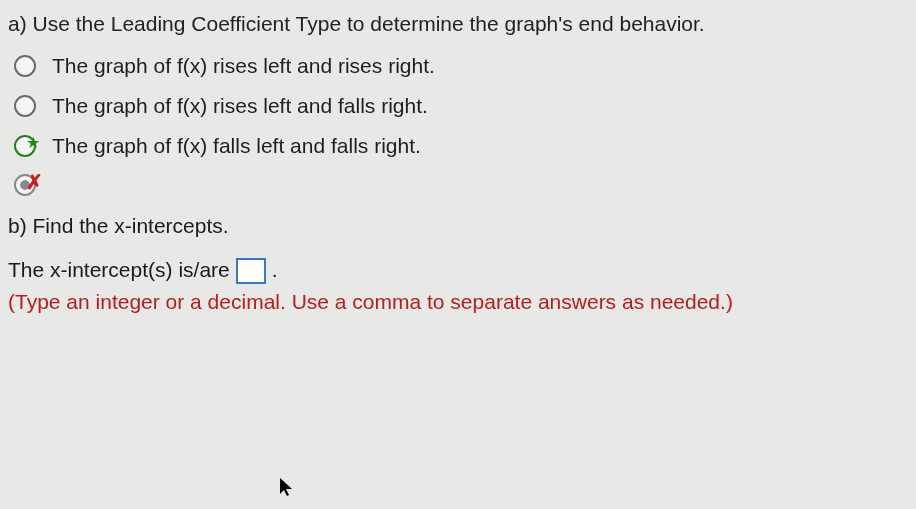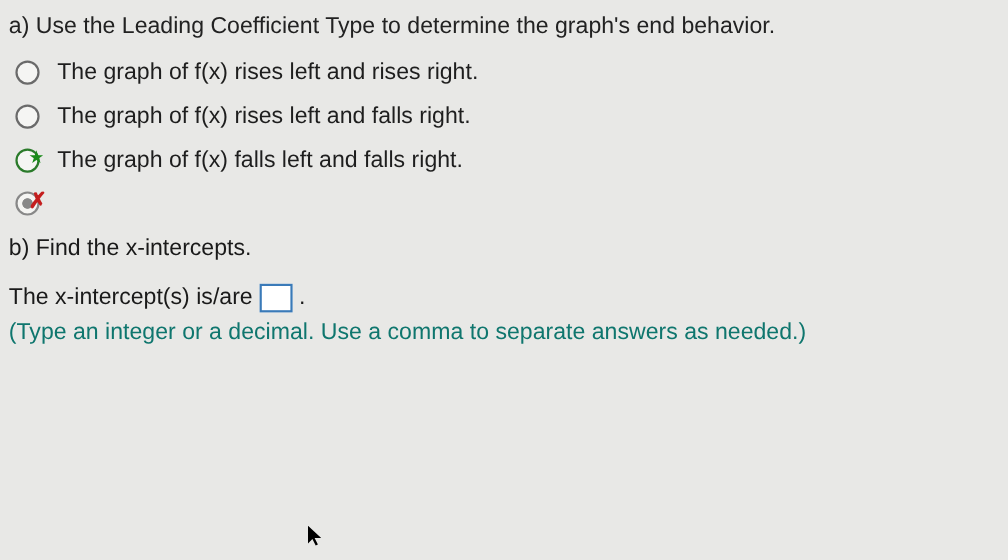--- a/index.html
+++ b/index.html
@@ -51,21 +51,21 @@
     }
     .option-text { font-size: 21px; font-weight: 500; color: #1e1e1e; }
     .part-b { margin-top: 18px; margin-bottom: 20px; font-size: 21px; font-weight: 500; }
     .answer-line { font-size: 21px; display: flex; align-items: flex-start; gap: 6px; margin-bottom: 6px; }
     .input-box {
       width: 30px; height: 26px;
       border: 2px solid #3a7ab8;
       background: #fff;
       display: inline-block;
     }
-    .hint { font-size: 21px; color: #0f766e; }
+    .hint { font-size: 21px; color: #b91c1c; }
     .cursor {
       position: absolute;
       bottom: 6px; left: 280px;
       font-size: 18px;
       color: #000;
     }
   </style>
 </head>
 <body>
 

